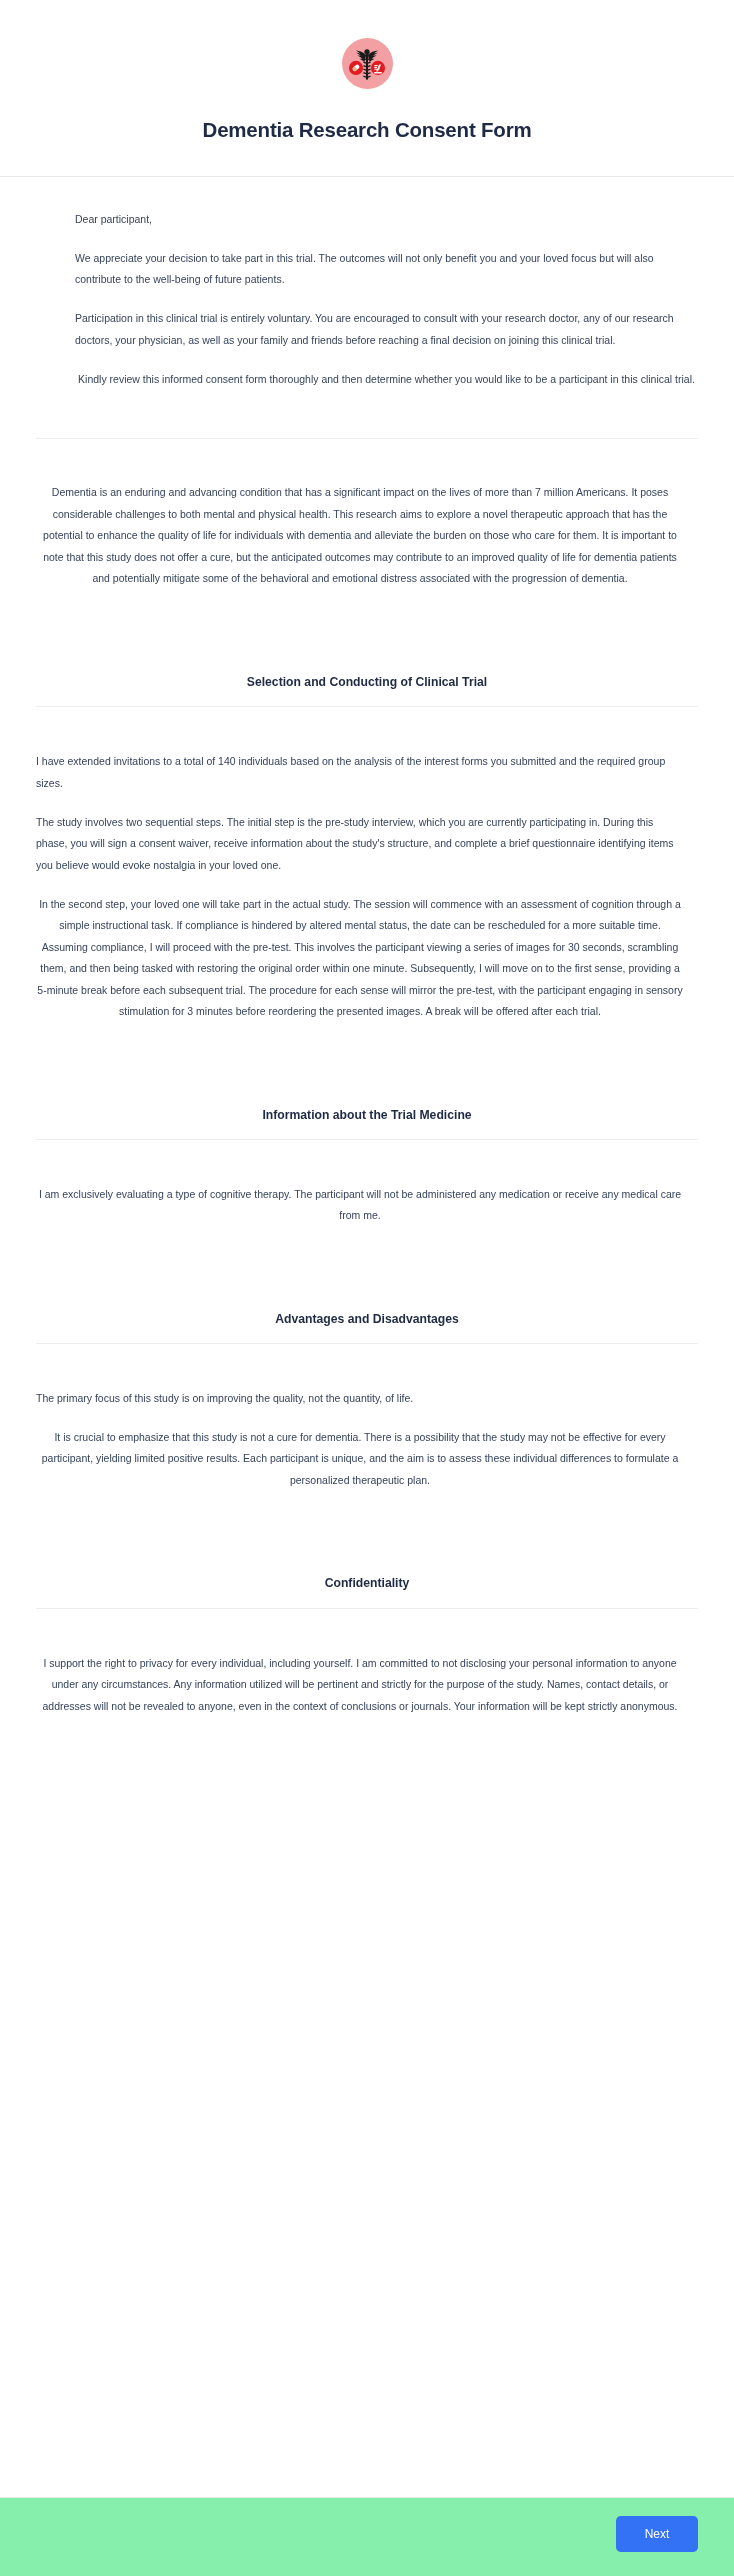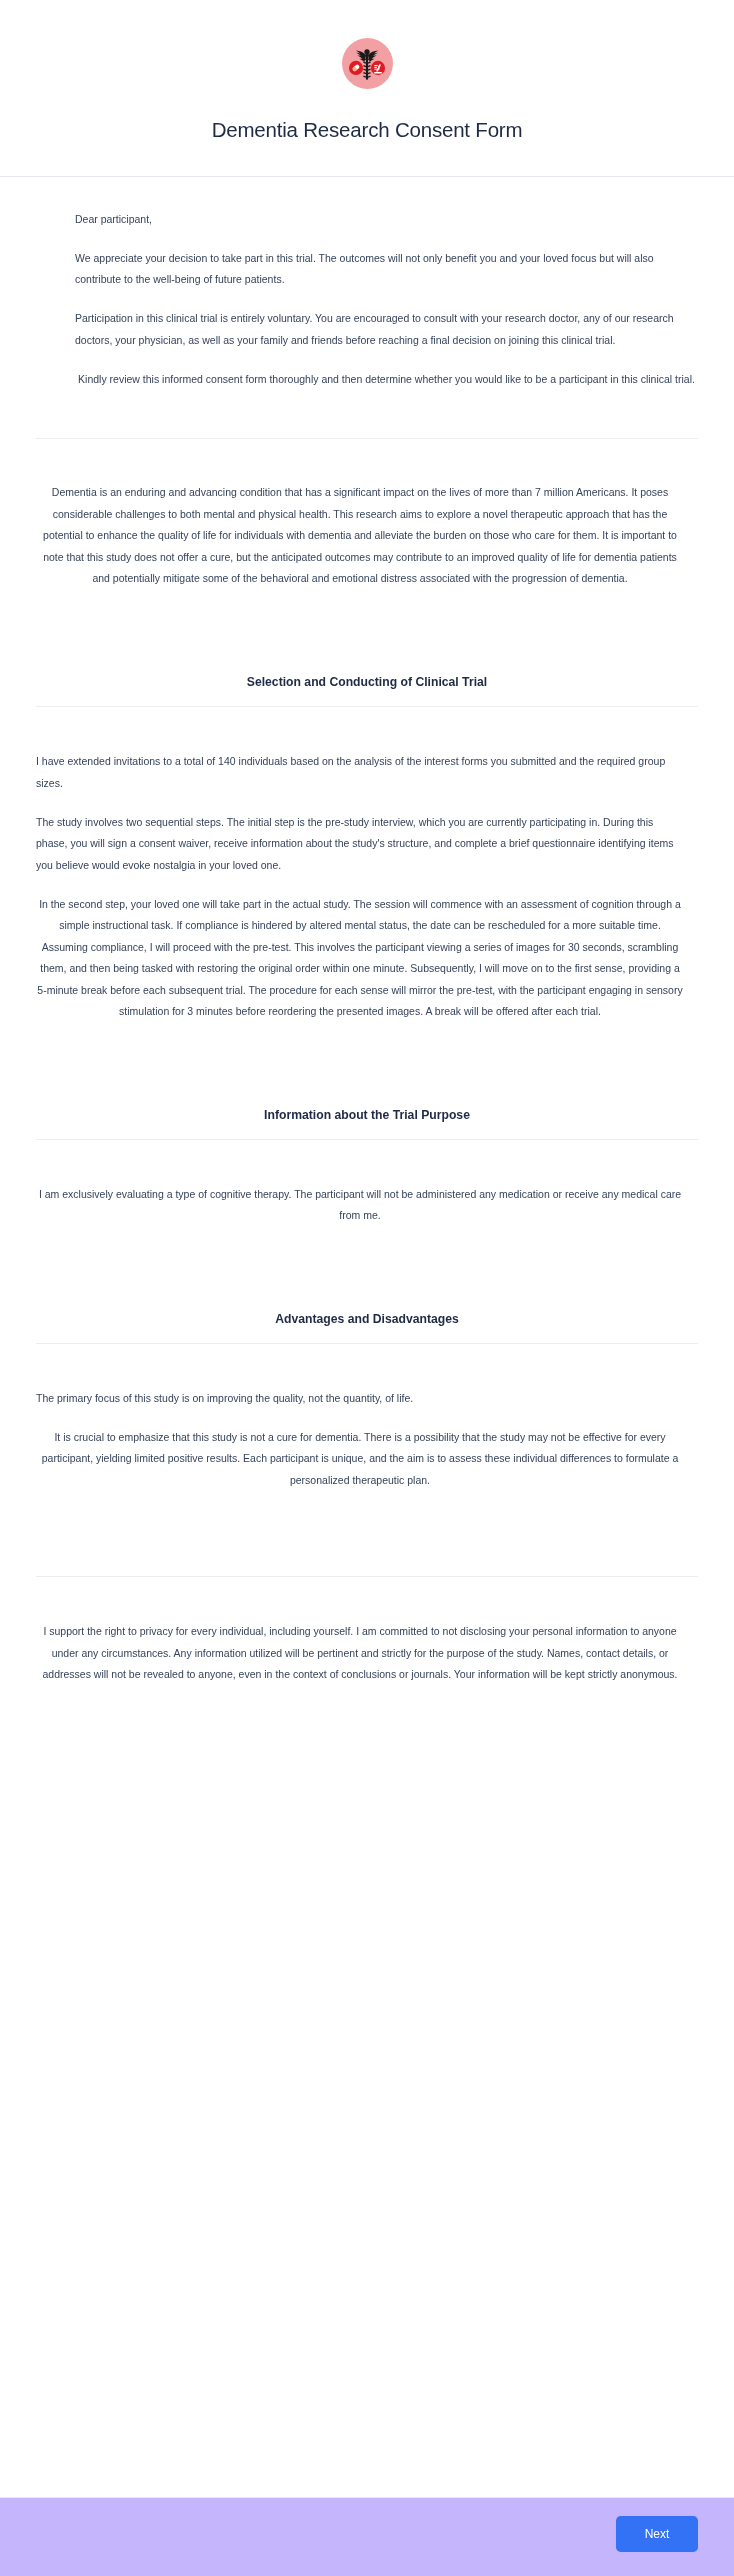--- a/index.html
+++ b/index.html
@@ -30,21 +30,21 @@
     width:51px;height:51px;
     border-radius:50%;
     background:#f2a0a4;
     margin:0 auto 28.4px auto;
     position:relative;
     display:flex;align-items:center;justify-content:center;
   }
   .logo svg{display:block;}
   .page-title{
     font-size:20.5px;
-    font-weight:400;
+    font-weight:700;
     letter-spacing:-0.2px;
     color:#1f2a44;
     line-height:1.25;
   }
 
   
   .content{
     padding:0 36px;
     flex:1 0 auto;
   }
@@ -83,21 +83,21 @@
     padding-bottom:44px;
   }
 
   
   .footer{
     border-top:0.8px solid #e8e9ef;
     padding:17.4px 36px 24px 36px;
     display:flex;
     justify-content:flex-end;
     align-items:center;
-    background:#c4b5fd;
+    background:#86efac;
   }
   .btn-next{
     background:#3372f5;
     color:#ffffff;
     border:none;
     border-radius:4.7px;
     font-family:inherit;
     font-size:12px;
     font-weight:400;
     padding:11px 0;
@@ -172,37 +172,38 @@
       <div class="section-head">Selection and Conducting of Clinical Trial</div>
       <div class="section-rule"></div>
       <div class="section-body">
         <p class="para">I have extended invitations to a total of 140 individuals based on the analysis of the interest forms you submitted and the required group sizes.</p>
         <p class="para">The study involves two sequential steps. The initial step is the pre-study interview, which you are currently participating in. During this phase, you will sign a consent waiver, receive information about the study's structure, and complete a brief questionnaire identifying items you believe would evoke nostalgia in your loved one.</p>
         <p class="para">In the second step, your loved one will take part in the actual study. The session will commence with an assessment of cognition through a simple instructional task. If compliance is hindered by altered mental status, the date can be rescheduled for a more suitable time. Assuming compliance, I will proceed with the pre-test. This involves the participant viewing a series of images for 30 seconds, scrambling them, and then being tasked with restoring the original order within one minute. Subsequently, I will move on to the first sense, providing a 5-minute break before each subsequent trial. The procedure for each sense will mirror the pre-test, with the participant engaging in sensory stimulation for 3 minutes before reordering the presented images. A break will be offered after each trial.</p>
       </div>
     </div>
 
     <div class="section">
-      <div class="section-head">Information about the Trial Purpose</div>
+      <div class="section-head">Information about the Trial Medicine</div>
       <div class="section-rule"></div>
       <div class="section-body">
         <p class="para">I am exclusively evaluating a type of cognitive therapy. The participant will not be administered any medication or receive any medical care from me.</p>
       </div>
     </div>
 
     <div class="section">
       <div class="section-head">Advantages and Disadvantages</div>
       <div class="section-rule"></div>
       <div class="section-body">
         <p class="para">The primary focus of this study is on improving the quality, not the quantity, of life.</p>
         <p class="para">It is crucial to emphasize that this study is not a cure for dementia. There is a possibility that the study may not be effective for every participant, yielding limited positive results. Each participant is unique, and the aim is to assess these individual differences to formulate a personalized therapeutic plan.</p>
       </div>
     </div>
 
     <div class="section">
+      <div class="section-head">Confidentiality</div>
       <div class="section-rule"></div>
       <div class="section-body">
         <p class="para">I support the right to privacy for every individual, including yourself. I am committed to not disclosing your personal information to anyone under any circumstances. Any information utilized will be pertinent and strictly for the purpose of the study. Names, contact details, or addresses will not be revealed to anyone, even in the context of conclusions or journals. Your information will be kept strictly anonymous.</p>
       </div>
     </div>
 
   </div>
 
   <div class="footer">
     <button class="btn-next">Next</button>

